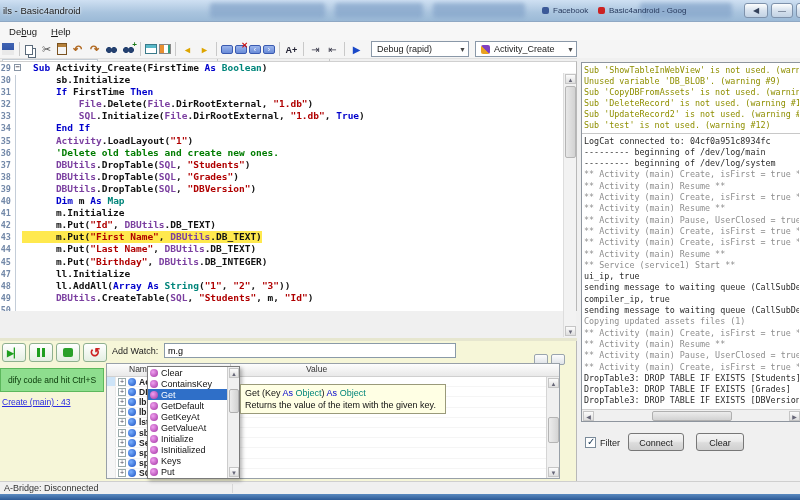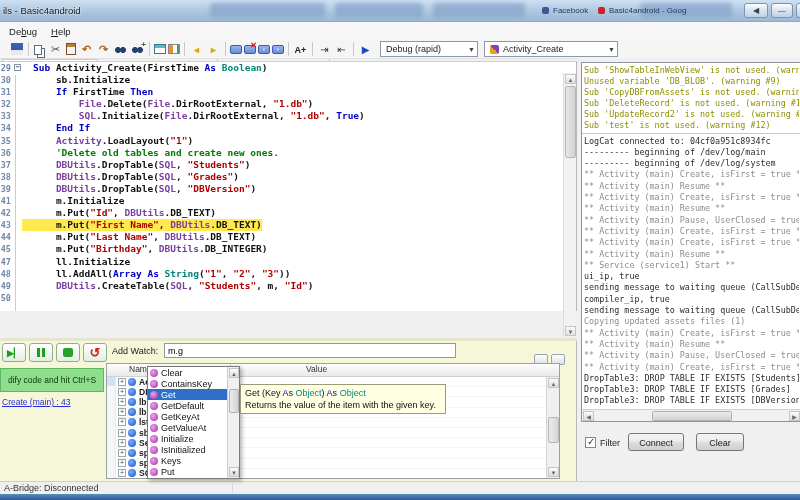--- a/index.html
+++ b/index.html
@@ -13,21 +13,21 @@
   .blob{position:absolute;top:3px;height:15px;border-radius:3px;background:#87a6cb;filter:blur(2px);opacity:.75;}
   .blurtext{position:absolute;top:6px;font-size:8px;color:#27395c;filter:blur(.6px);white-space:nowrap;}
   .favdot{position:absolute;top:7px;width:7px;height:7px;border-radius:2px;filter:blur(.5px);}
   .winbtn{position:absolute;top:3px;height:15px;border:1px solid #7e92ab;border-radius:3px;
     background:linear-gradient(#fdfefe,#d7e2ee 50%,#c2d2e4);text-align:center;line-height:13px;font-size:8px;color:#33415a;}
   
   .menubar{position:absolute;left:0;top:22px;width:800px;height:18px;background:#f7f7f7;display:flex;align-items:center;padding-left:2px;}
   .menu-item{padding:2px 7px;font-size:9.5px;color:#1a1a1a;}
   .menu-item u{text-decoration:underline;}
   .toolbar{position:absolute;left:0;top:40px;width:800px;height:19px;background:#f5f5f5;
-    border-bottom:1px solid #e0e0e0;display:flex;align-items:center;padding-left:9px;}
+    border-bottom:1px solid #e0e0e0;display:flex;align-items:center;padding-left:0;}
   .tbsep{width:1px;height:14px;background:#c9c9c9;margin:0 3px;flex:none;}
   .tbi{width:15px;height:16px;flex:none;margin:0 1px;position:relative;text-align:center;line-height:16px;font-size:11px;}
   .i-save{background:linear-gradient(#4063b2,#2c4fa3);box-shadow:inset 0 -5px 0 #e9e9e9;width:12px;height:12px;margin:2px 2px;}
   .i-copy{width:8px;height:10px;background:#fff;border:1px solid #5a6a7a;box-shadow:3px 3px 0 -1px #fff,3px 3px 0 0 #5a6a7a;margin:1px 5px 0 2px;}
   .i-cut:before{content:"\2702";color:#555;}
   .i-paste{width:10px;height:12px;background:#b5803a;border:1px solid #7a5220;box-shadow:inset 0 -7px 0 #f4f4f4;margin:1px 2px;}
   .i-undo:before{content:"\21B6";color:#b06820;font-weight:bold;}
   .i-redo:before{content:"\21B7";color:#b06820;font-weight:bold;}
   .i-find{background:radial-gradient(circle 3px at 5px 9px,#24406f 95%,transparent),radial-gradient(circle 3px at 10px 9px,#24406f 95%,transparent);}
   .i-find-next{background:radial-gradient(circle 3px at 5px 9px,#24406f 95%,transparent),radial-gradient(circle 3px at 10px 9px,#24406f 95%,transparent);}
@@ -41,21 +41,21 @@
   .i-comment-prev:before{content:"\2039";}
   .i-comment-next:before{content:"\203A";}
   .i-font-size:before{content:"A+";font-size:9px;font-weight:bold;color:#223;}
   .i-indent:before{content:"\21E5";color:#334;font-size:10px;}
   .i-outdent:before{content:"\21E4";color:#334;font-size:10px;}
   .i-run:before{content:"\25B6";color:#1a48c8;font-size:10px;}
   .combo{height:16px;background:#fff;border:1px solid #8a98a8;display:flex;align-items:center;
     font-size:9px;padding:0 2px 0 5px;margin-left:6px;position:relative;}
   .combo .chev{margin-left:auto;padding-left:6px;color:#444;font-size:7px;}
   .combo-debug{width:98px;}
-  .combo-sub{width:134px;text-align:center;}
+  .combo-sub{width:102px;text-align:center;}
   .subicon{width:9px;height:9px;border-radius:2px;background:linear-gradient(45deg,#e8a020 50%,#8040c0 50%);margin-right:4px;flex:none;}
   
   .tabstrip{position:absolute;left:0;top:59px;width:577px;height:13px;background:#f0f0f0;}
   .tabbox{position:absolute;left:2px;top:0;width:96px;height:12px;background:#fff;border:1px solid #c4ccd4;}
   .mtab{position:absolute;top:0;height:13px;display:flex;align-items:center;padding-left:7px;font-size:9px;color:#222;border-right:1px solid #c6c6c6;}
   .mtab1{left:100px;width:118px;}
   .mtab2{left:218px;width:112px;}
   .dbicon{width:10px;height:8px;margin-right:4px;background:linear-gradient(180deg,#2f9fae 0 2px,#fff 2px 3px,#3a62c0 3px 5px,#fff 5px 6px,#2f9fae 6px 8px);}
   .lighticon{color:#e8a200;font-weight:bold;font-size:10px;margin-right:4px;line-height:8px;}
   
@@ -233,20 +233,21 @@
       <div class="crow"><span class="lnum">30</span><span class="fold"></span><span class="code"><span class="tk-p">    sb.Initialize</span></span></div>
       <div class="crow"><span class="lnum">31</span><span class="fold"></span><span class="code"><span class="tk-p">    </span><span class="tk-k">If </span><span class="tk-p">FirstTime </span><span class="tk-k">Then</span></span></div>
       <div class="crow"><span class="lnum">32</span><span class="fold"></span><span class="code"><span class="tk-p">        </span><span class="tk-m">File</span><span class="tk-p">.Delete(</span><span class="tk-m">File</span><span class="tk-p">.DirRootExternal, </span><span class="tk-s">"1.db"</span><span class="tk-p">)</span></span></div>
       <div class="crow"><span class="lnum">33</span><span class="fold"></span><span class="code"><span class="tk-p">        </span><span class="tk-m">SQL</span><span class="tk-p">.Initialize(</span><span class="tk-m">File</span><span class="tk-p">.DirRootExternal, </span><span class="tk-s">"1.db"</span><span class="tk-p">, </span><span class="tk-k">True</span><span class="tk-p">)</span></span></div>
       <div class="crow"><span class="lnum">34</span><span class="fold"></span><span class="code"><span class="tk-p">    </span><span class="tk-k">End If</span></span></div>
       <div class="crow"><span class="lnum">35</span><span class="fold"></span><span class="code"><span class="tk-p">    </span><span class="tk-m">Activity</span><span class="tk-p">.LoadLayout(</span><span class="tk-s">"1"</span><span class="tk-p">)</span></span></div>
       <div class="crow"><span class="lnum">36</span><span class="fold"></span><span class="code"><span class="tk-p">    </span><span class="tk-c">'Delete old tables and create new ones.</span></span></div>
       <div class="crow"><span class="lnum">37</span><span class="fold"></span><span class="code"><span class="tk-p">    </span><span class="tk-m">DBUtils</span><span class="tk-p">.DropTable(</span><span class="tk-m">SQL</span><span class="tk-p">, </span><span class="tk-s">"Students"</span><span class="tk-p">)</span></span></div>
       <div class="crow"><span class="lnum">38</span><span class="fold"></span><span class="code"><span class="tk-p">    </span><span class="tk-m">DBUtils</span><span class="tk-p">.DropTable(</span><span class="tk-m">SQL</span><span class="tk-p">, </span><span class="tk-s">"Grades"</span><span class="tk-p">)</span></span></div>
       <div class="crow"><span class="lnum">39</span><span class="fold"></span><span class="code"><span class="tk-p">    </span><span class="tk-m">DBUtils</span><span class="tk-p">.DropTable(</span><span class="tk-m">SQL</span><span class="tk-p">, </span><span class="tk-s">"DBVersion"</span><span class="tk-p">)</span></span></div>
+      <div class="crow"><span class="lnum">40</span><span class="fold"></span><span class="code"><span class="tk-p">    </span><span class="tk-k">Dim </span><span class="tk-p">m </span><span class="tk-k">As </span><span class="tk-t">Map</span></span></div>
       <div class="crow"><span class="lnum">41</span><span class="fold"></span><span class="code"><span class="tk-p">    m.Initialize</span></span></div>
       <div class="crow"><span class="lnum">42</span><span class="fold"></span><span class="code"><span class="tk-p">    m.Put(</span><span class="tk-s">"Id"</span><span class="tk-p">, </span><span class="tk-m">DBUtils</span><span class="tk-p">.DB_TEXT)</span></span></div>
       <div class="crow"><span class="lnum">43</span><span class="fold"></span><span class="code hl"><span class="tk-p">    m.Put(</span><span class="tk-s">"First Name"</span><span class="tk-p">, </span><span class="tk-m">DBUtils</span><span class="tk-p">.DB_TEXT)</span></span></div>
       <div class="crow"><span class="lnum">44</span><span class="fold"></span><span class="code"><span class="tk-p">    m.Put(</span><span class="tk-s">"Last Name"</span><span class="tk-p">, </span><span class="tk-m">DBUtils</span><span class="tk-p">.DB_TEXT)</span></span></div>
       <div class="crow"><span class="lnum">45</span><span class="fold"></span><span class="code"><span class="tk-p">    m.Put(</span><span class="tk-s">"Birthday"</span><span class="tk-p">, </span><span class="tk-m">DBUtils</span><span class="tk-p">.DB_INTEGER)</span></span></div>
       <div class="crow"><span class="lnum">47</span><span class="fold"></span><span class="code"><span class="tk-p">    ll.Initialize</span></span></div>
       <div class="crow"><span class="lnum">48</span><span class="fold"></span><span class="code"><span class="tk-p">    ll.AddAll(</span><span class="tk-k">Array </span><span class="tk-k">As </span><span class="tk-t">String</span><span class="tk-p">(</span><span class="tk-s">"1"</span><span class="tk-p">, </span><span class="tk-s">"2"</span><span class="tk-p">, </span><span class="tk-s">"3"</span><span class="tk-p">))</span></span></div>
       <div class="crow"><span class="lnum">49</span><span class="fold"></span><span class="code"><span class="tk-p">    </span><span class="tk-m">DBUtils</span><span class="tk-p">.CreateTable(</span><span class="tk-m">SQL</span><span class="tk-p">, </span><span class="tk-s">"Students"</span><span class="tk-p">, m, </span><span class="tk-s">"Id"</span><span class="tk-p">)</span></span></div>
       <div class="crow"><span class="lnum">50</span><span class="fold"></span><span class="code"></span></div>
     </div>

